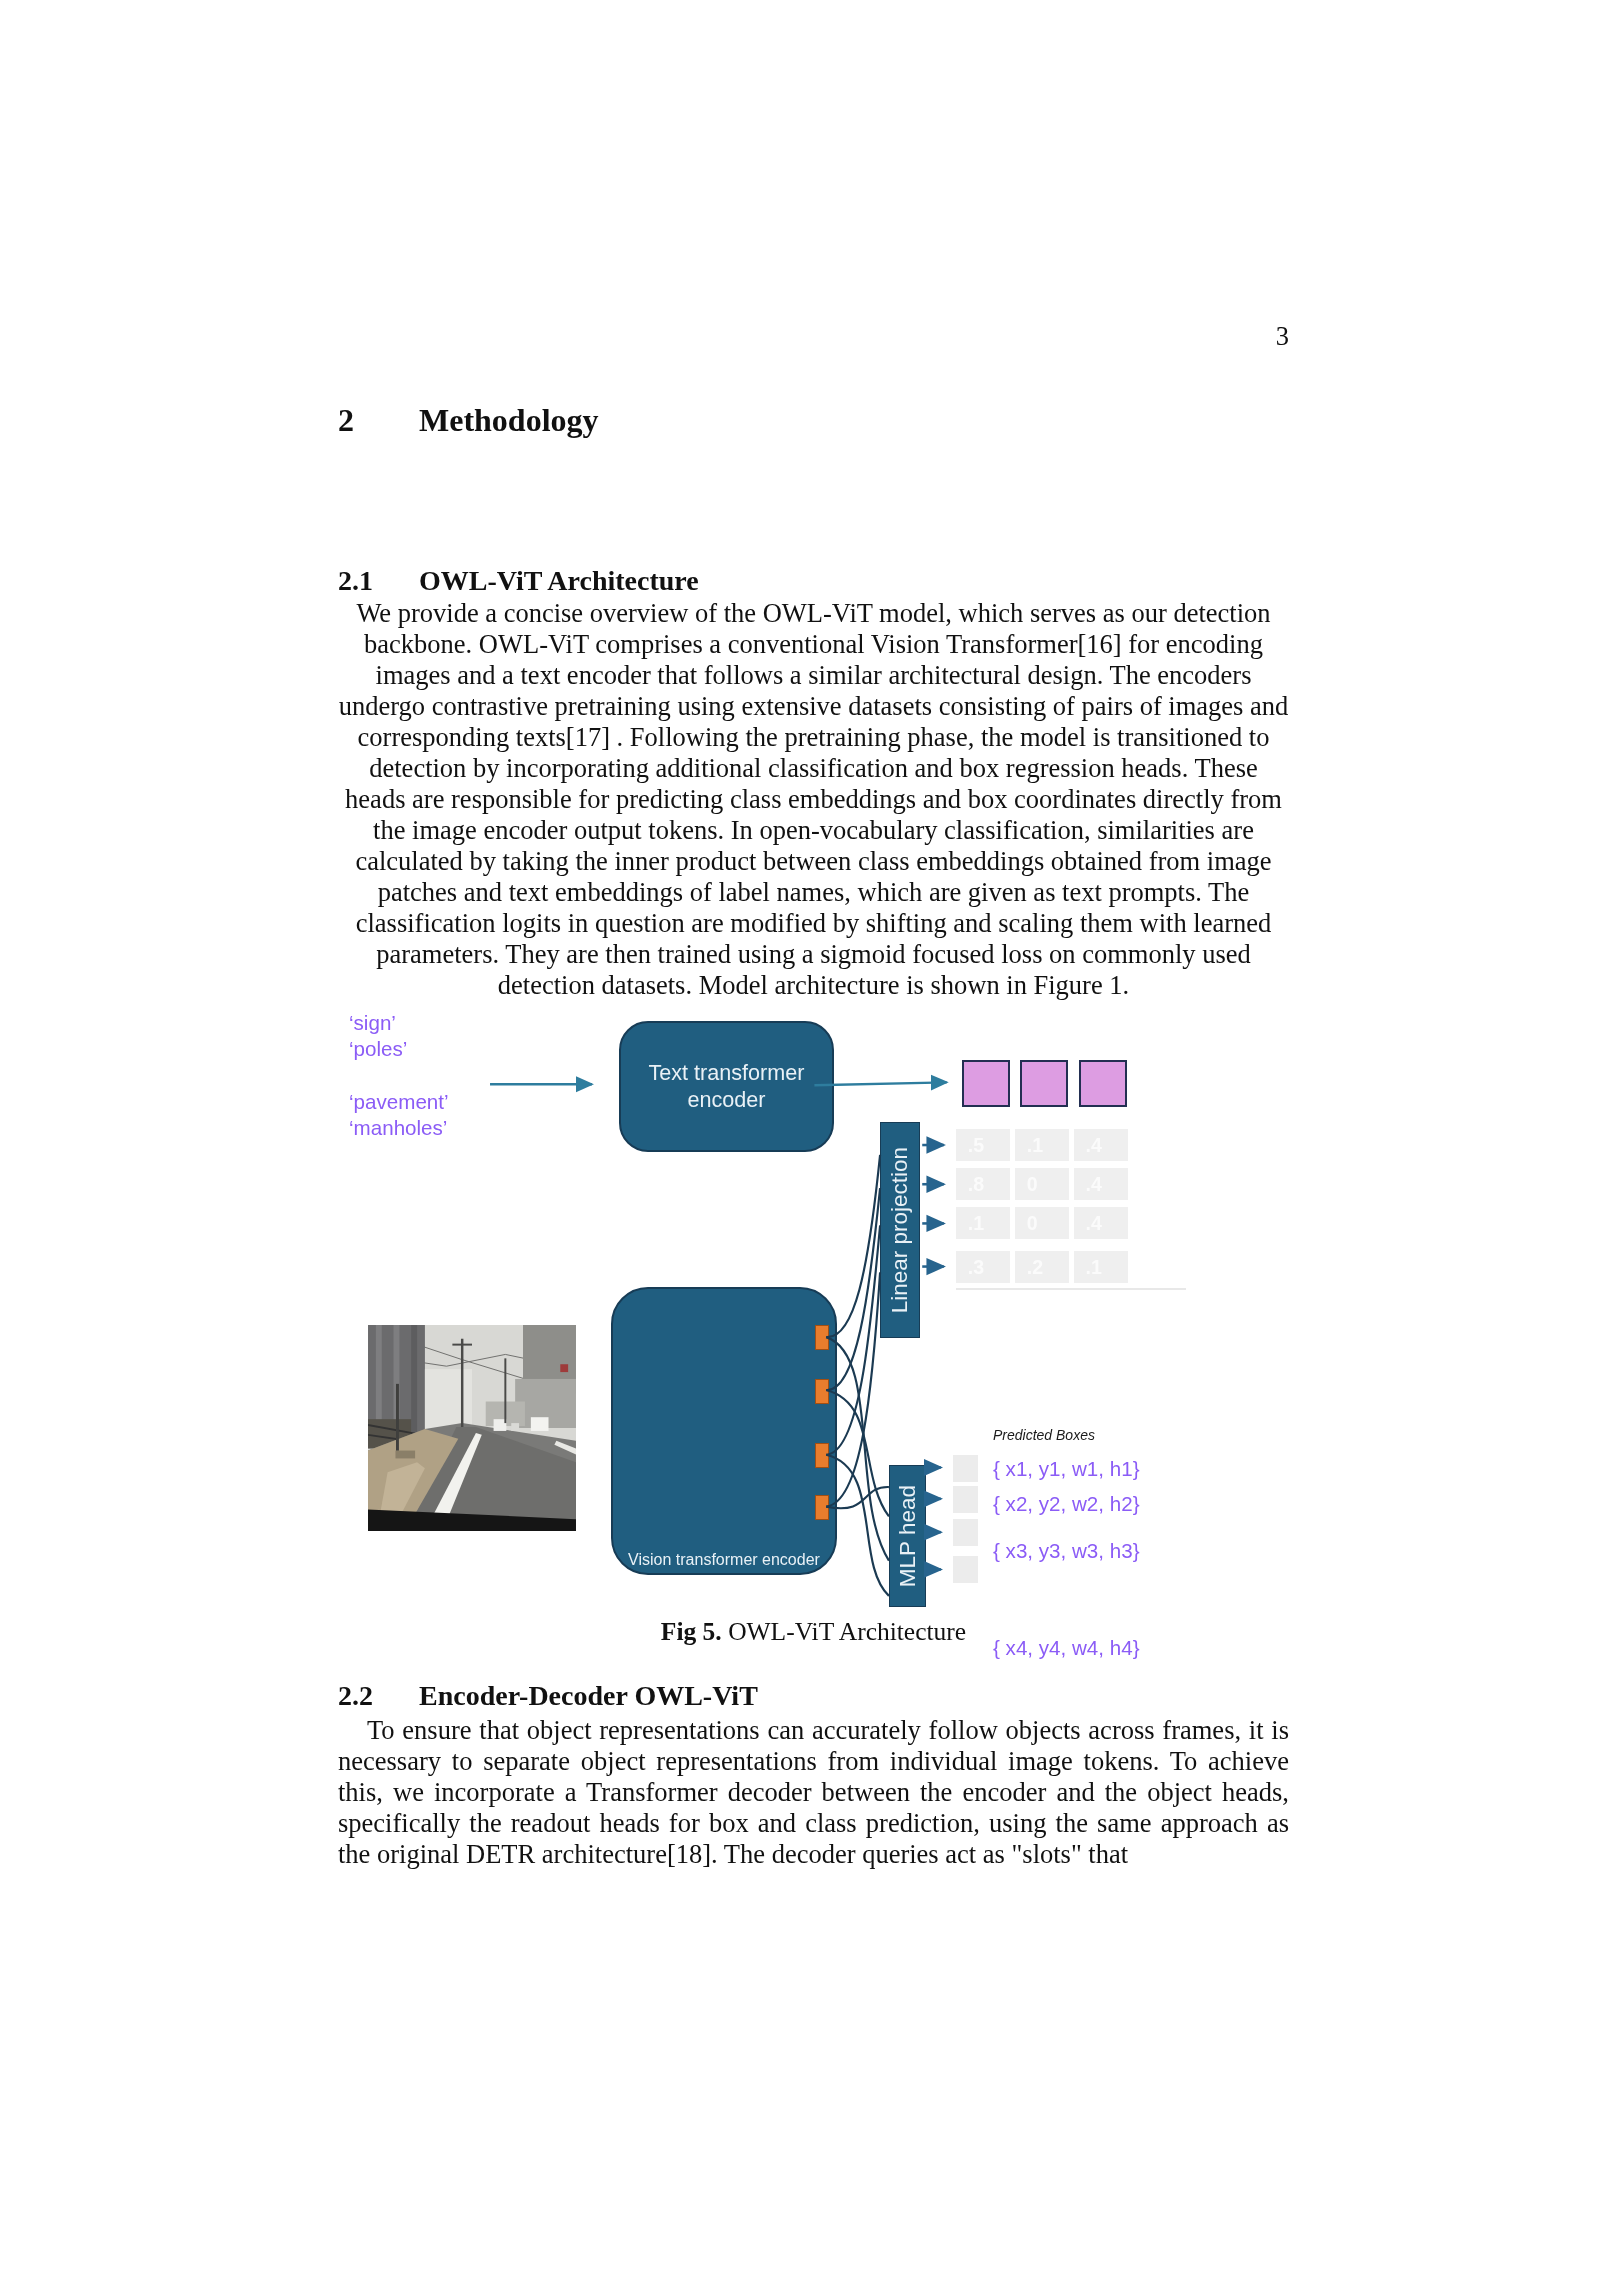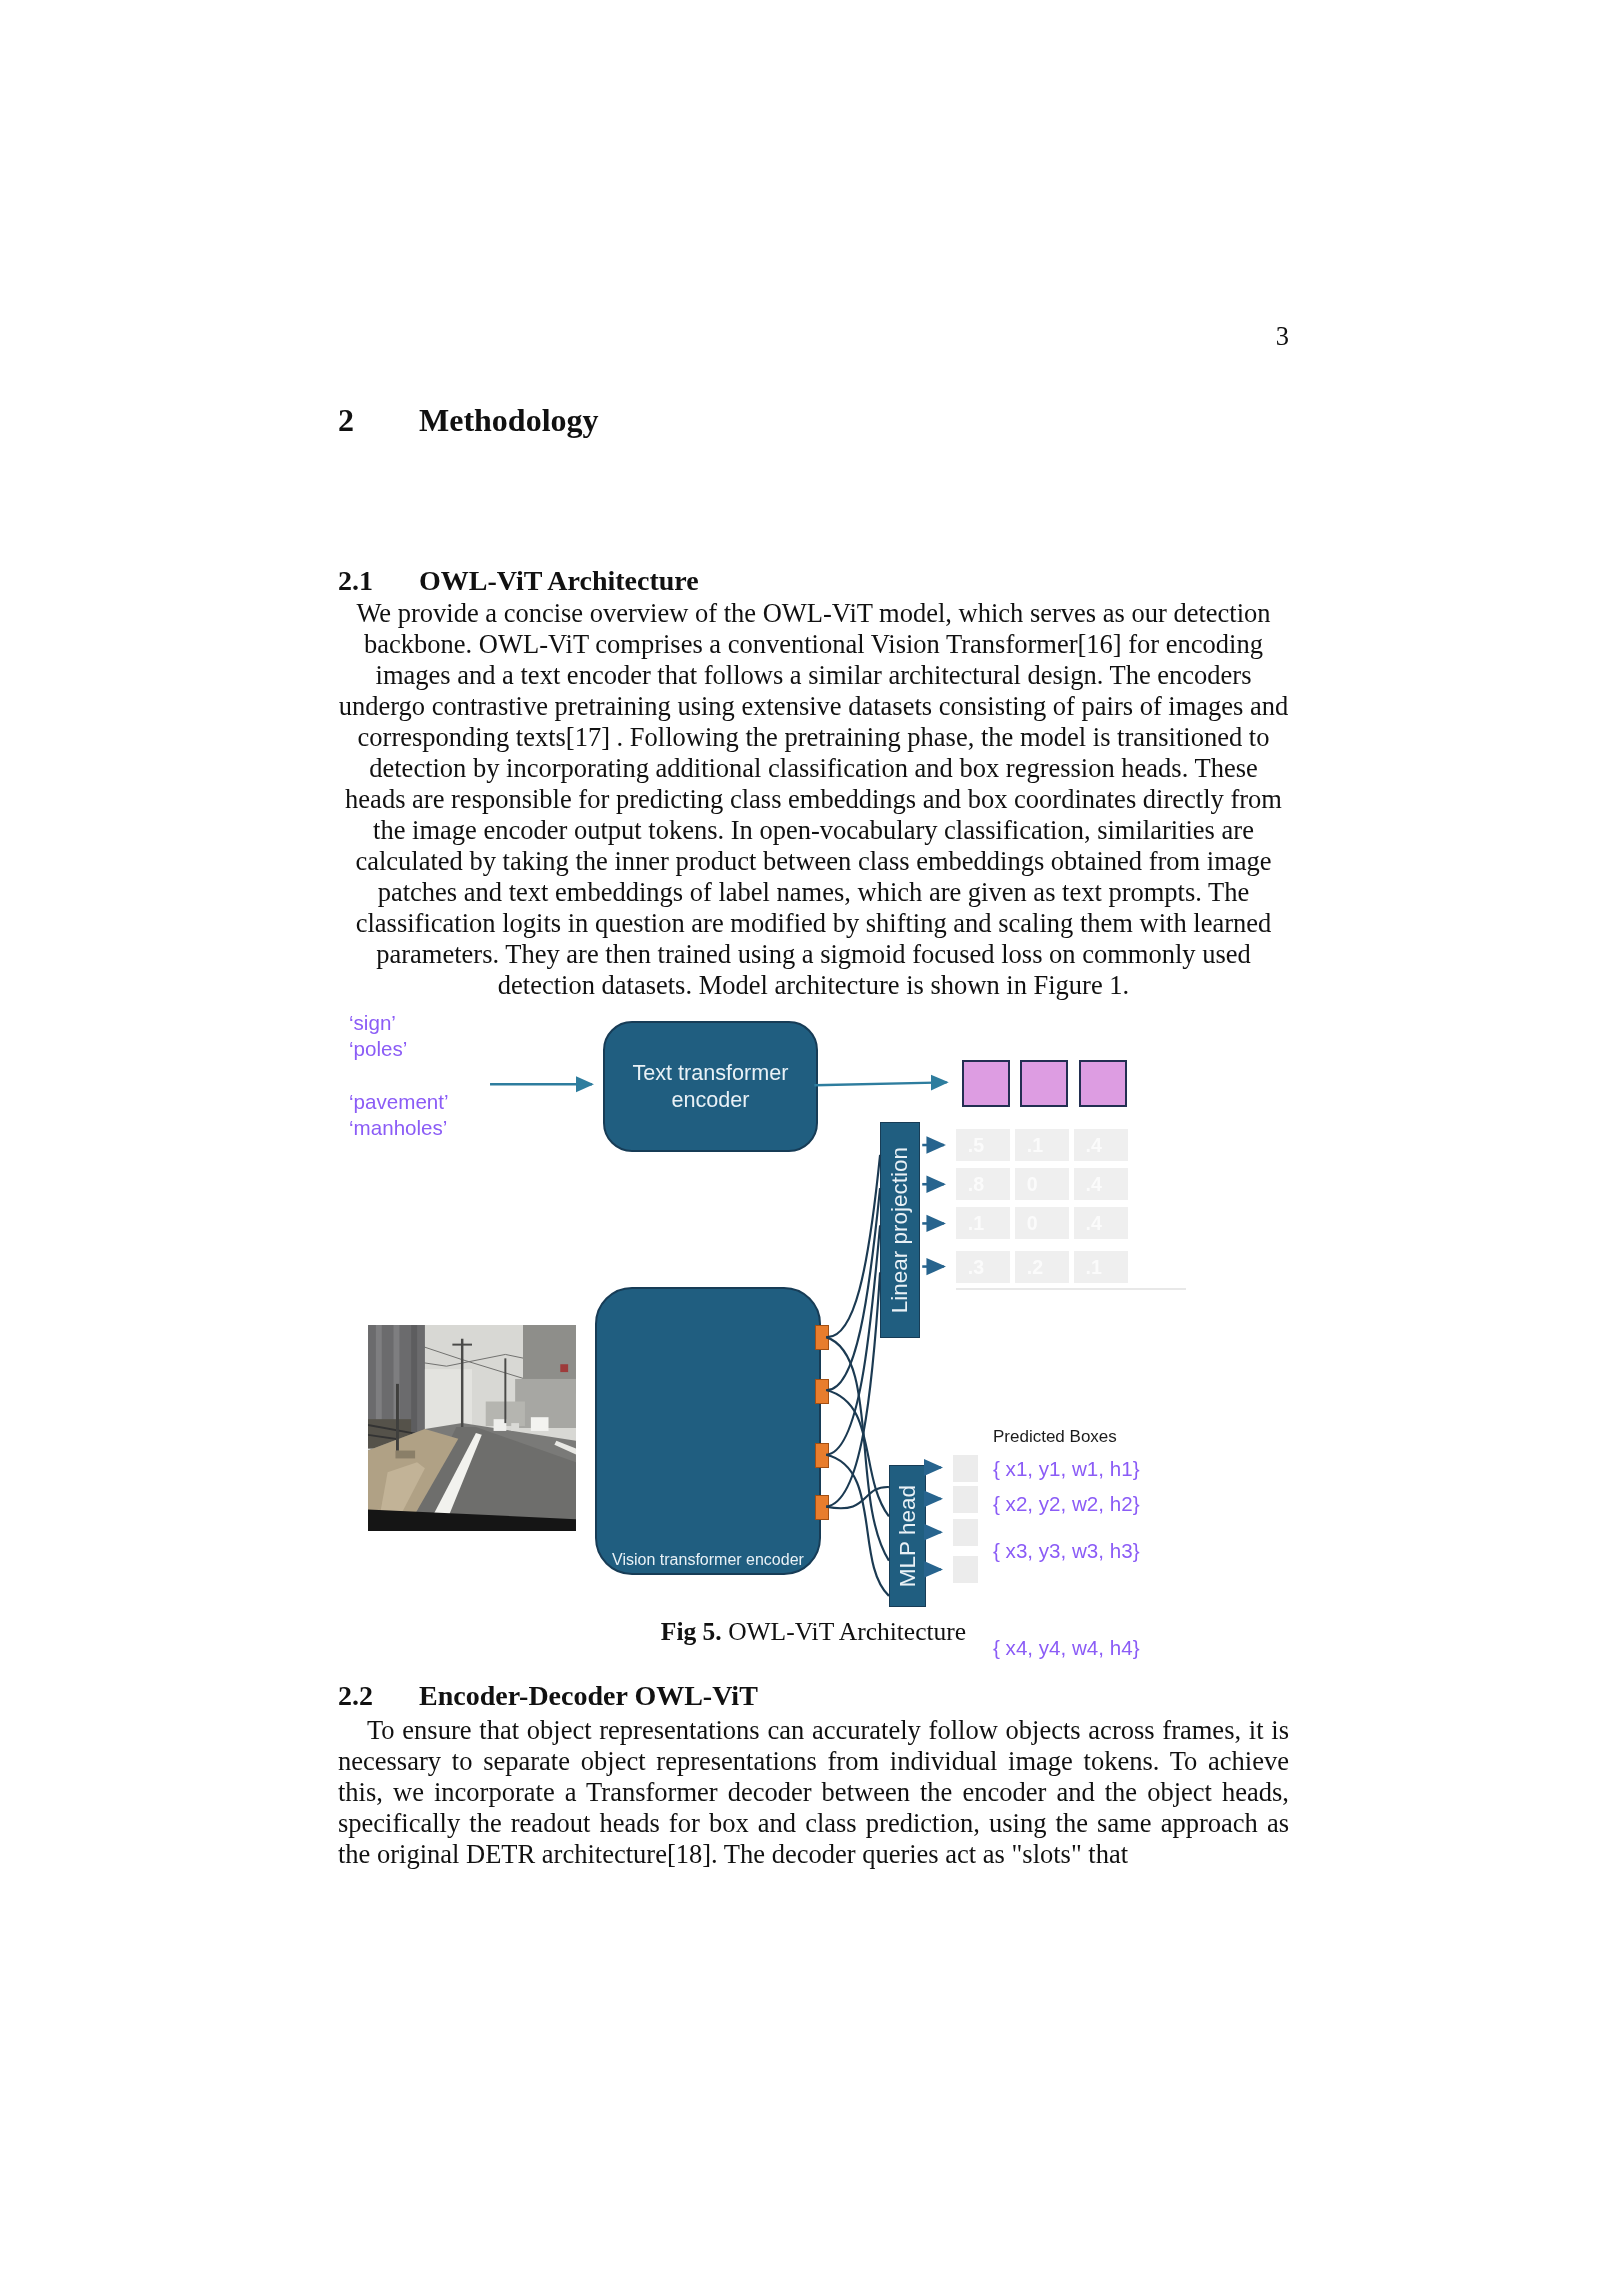--- a/index.html
+++ b/index.html
@@ -13,38 +13,38 @@
   .hnum{width:81px;flex:0 0 81px;}
   .para{left:338px;width:951px;font-size:26.5px;line-height:31px;text-align:justify;}
   .para.indent{text-indent:29px;}
   .para.centered{text-align:center;text-indent:0;}
   .caption{left:338px;top:1617px;width:951px;text-align:center;font-size:25.5px;}
   .caption b{font-weight:bold;}
   
   .fig-sans{font-family:"Liberation Sans", sans-serif;}
   .prompt{left:349px;font-size:20.6px;color:#8b5cf6;}
   .tealbox{background:#205e80;border:2px solid #173c56;display:flex;align-items:center;justify-content:center;
-           color:#e9f1f6;text-align:center;}
+           color:#e9f1f6;text-align:center;margin-left:16px;}
   .enc-text{border-radius:29px;left:603px;top:1021px;width:211px;height:127px;font-size:21.6px;line-height:26.5px;}
   .enc-text .inner{width:181px;}
   .enc-vis{border-radius:37px;left:595px;top:1287px;width:222px;height:284px;font-size:16px;line-height:26.5px;align-items:flex-end;}
   .enc-vis .inner{width:201px;}
   .vbox{display:flex;align-items:center;justify-content:center;}
   .vlabel{writing-mode:vertical-rl;transform:rotate(180deg);font-size:22.5px;color:#e9f1f6;white-space:nowrap;}
   .linproj{left:880px;top:1122px;width:38px;height:214px;background:#205e80;border:1px solid #173c56;}
   .mlphead{left:889px;top:1465px;width:35px;height:140px;background:#205e80;border:1px solid #173c56;}
   .pink{width:44px;height:43px;background:#dd9de2;border:2.9px solid #232f52;top:1060px;}
   .token{left:815px;width:11.8px;height:22.5px;background:#e87d2d;border:1px solid #a34f12;}
   .mrow{position:absolute;left:0;display:flex;gap:4.9px;}
   .mcell{width:54px;height:32px;background:#efefef;color:#fbfbfb;font-weight:bold;font-size:19.6px;
          display:flex;align-items:center;justify-content:flex-start;padding-left:11.8px;box-sizing:border-box;}
   .matrix{left:956px;top:1129px;width:235px;height:167px;}
   .matline{left:956px;top:1288px;width:230px;height:2px;background:#e8e8e8;}
   .graysq{left:953px;width:24.5px;height:26.5px;background:#ececec;}
-  .pb-title{left:993px;top:1427px;font-size:17px;color:#1b1b1b;}
+  .pb-title{left:993px;top:1427px;font-size:14px;color:#1b1b1b;font-style:italic;}
   .pb-line{left:993px;font-size:20.6px;color:#8b5cf6;}
   svg.overlay{position:absolute;inset:0;pointer-events:none;}
   .photo{left:368px;top:1325px;width:208px;height:206px;}
 </style>
 </head>
 <body>
 
 <div class="page">
 
   <div class="abs pagenum">3</div>

